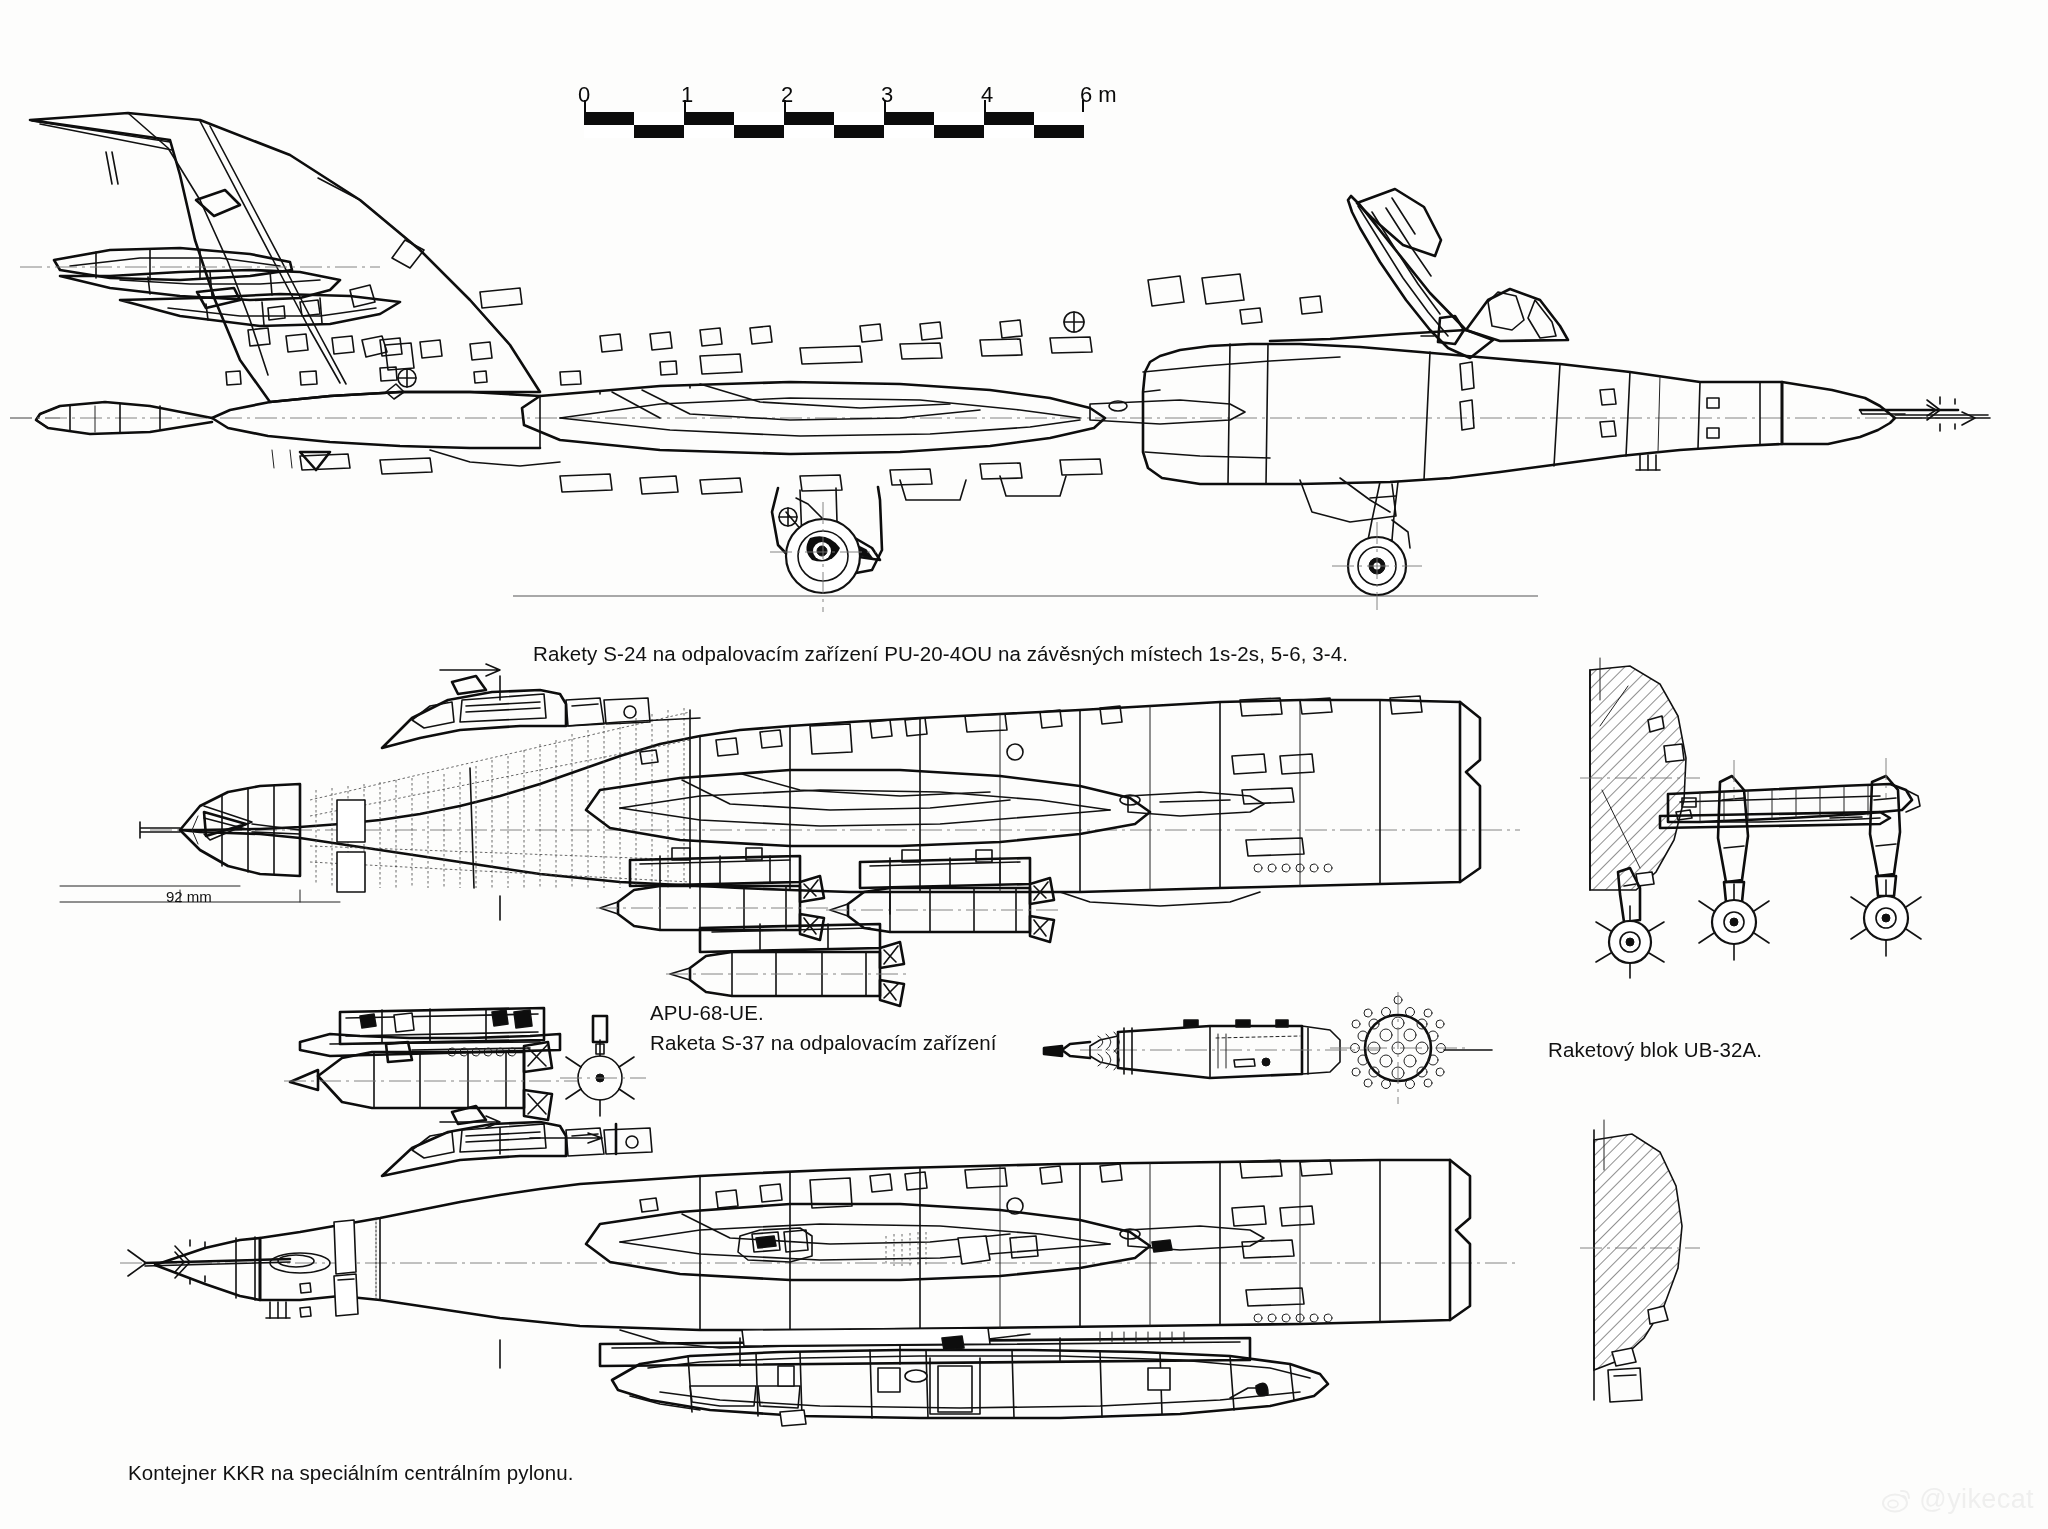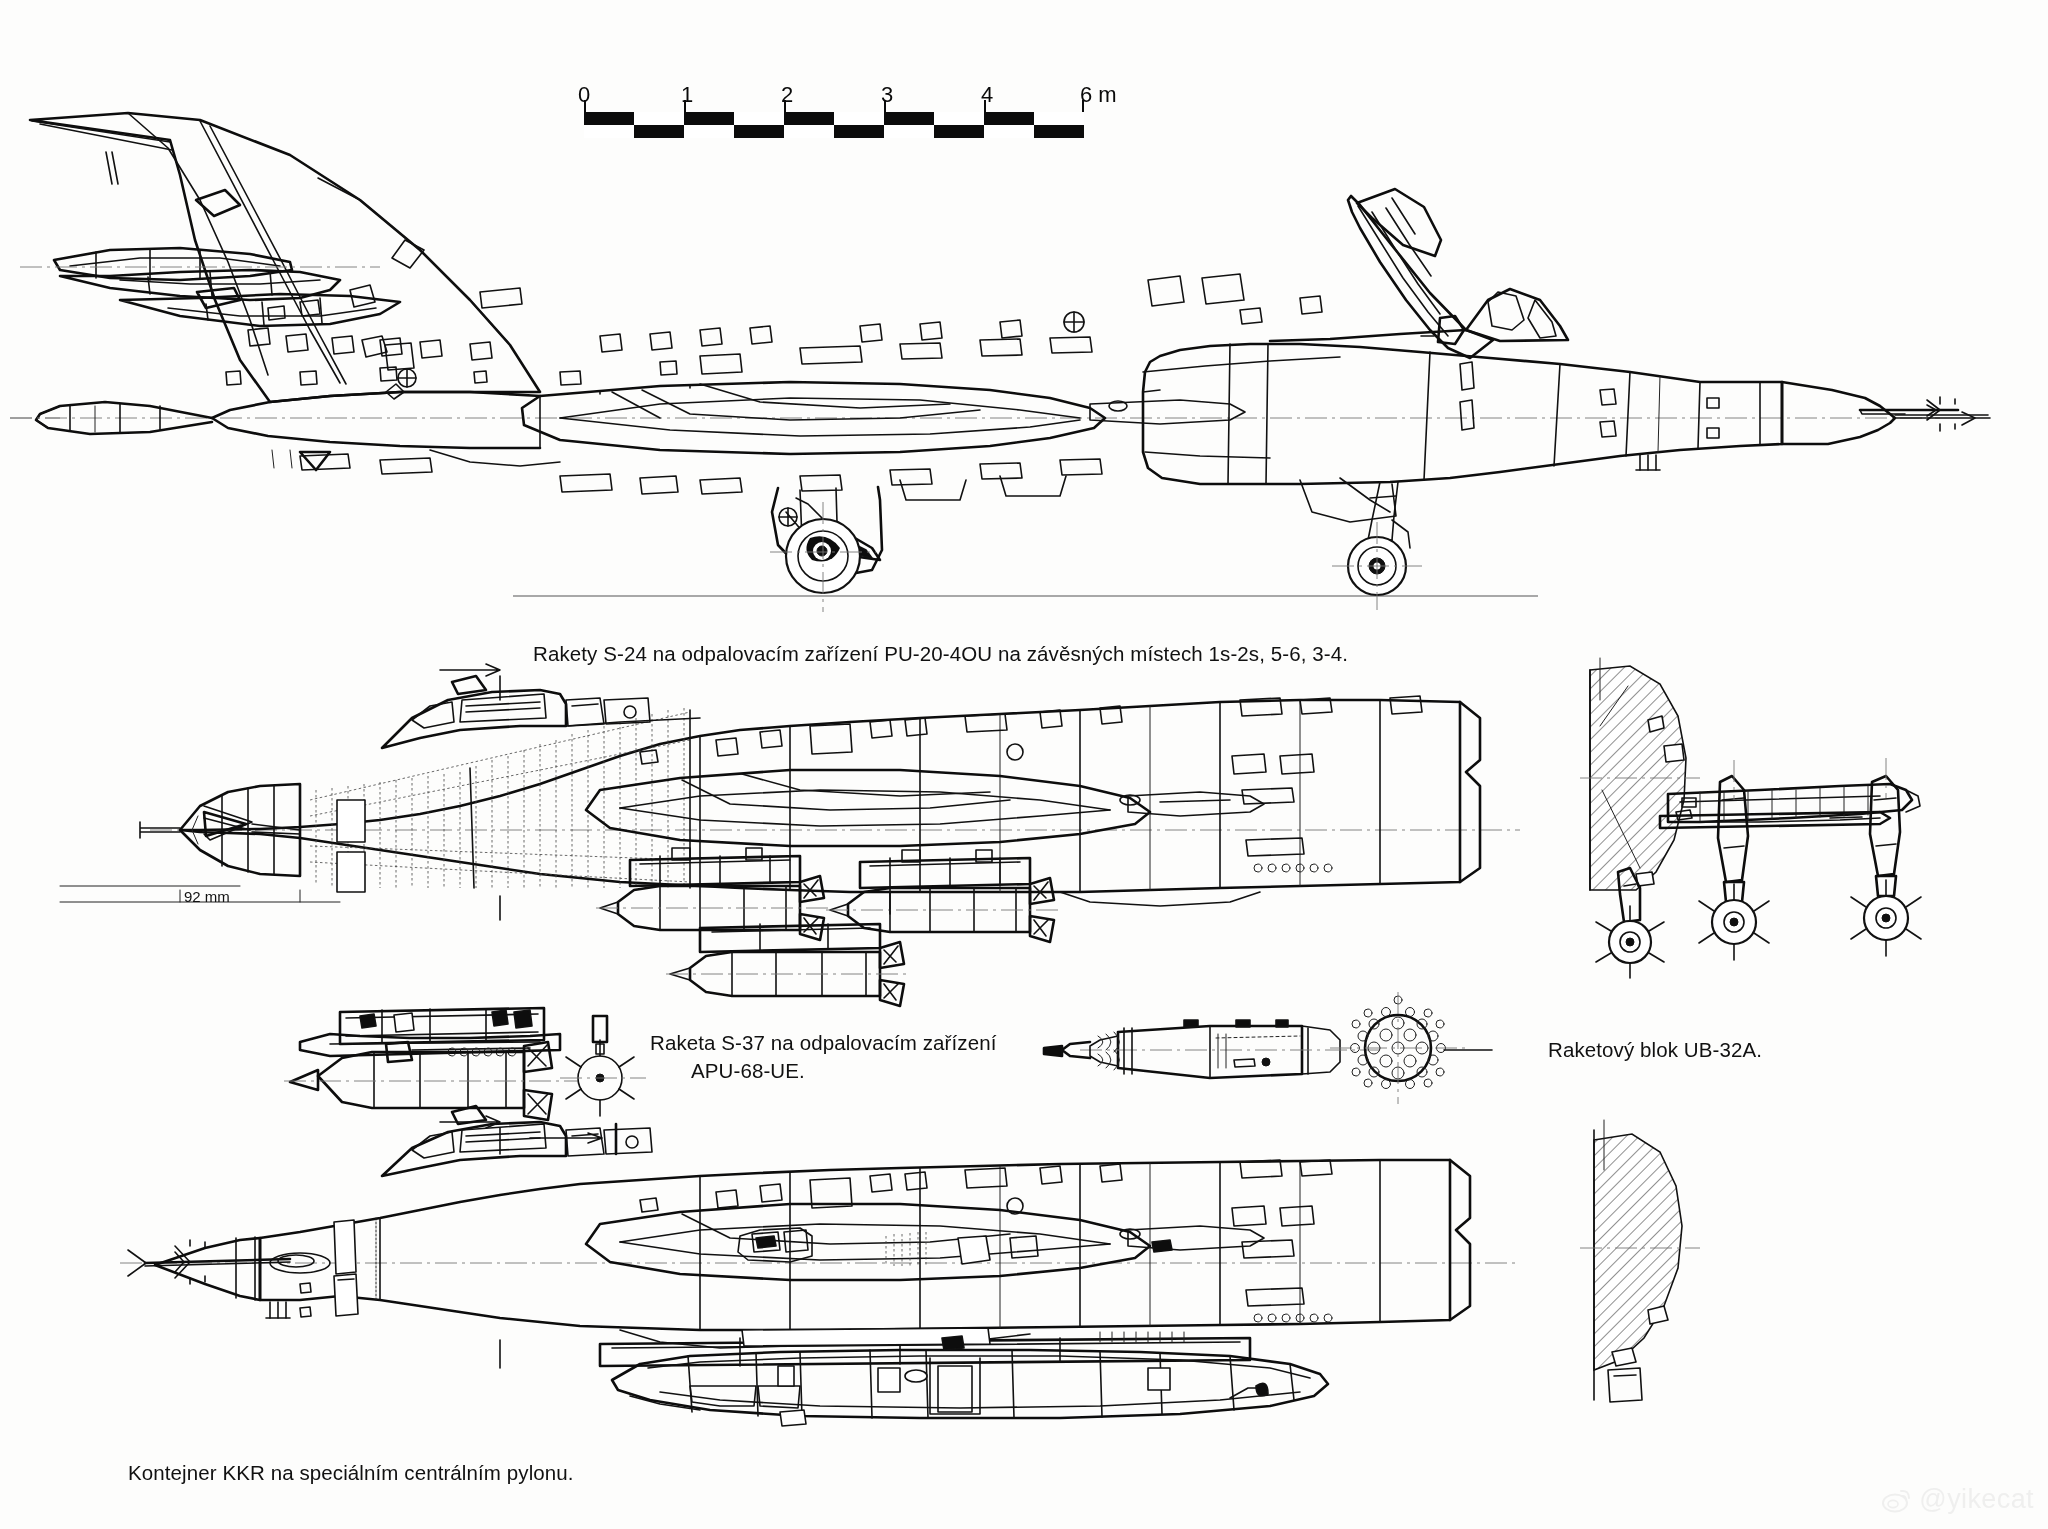--- a/index.html
+++ b/index.html
@@ -1034,27 +1034,27 @@
       <path class="ln" d="M 1608,1370 L 1640,1368 L 1642,1400 L 1610,1402 Z"></path>
       <path class="ln" d="M 1614,1376 L 1636,1375"></path>
       <line class="center" x1="1580" y1="1248" x2="1700" y2="1248"></line>
     </g>
 
   </svg>
 
   <div class="cap" style="left:533px; top:640px;">Rakety S-24 na odpalovacím zařízení PU-20-4OU na závěsných místech 1s-2s, 5-6, 3-4.</div>
 
   <div class="cap" style="left:650px; top:1029px;">Raketa S-37 na odpalovacím zařízení</div>
-  <div class="cap" style="left:650px; top:1057px;margin-left:41px;">APU-68-UE.</div>
+  <div class="cap" style="left:650px; top:999px;">APU-68-UE.</div>
 
   <div class="cap" style="left:1548px; top:1036px;">Raketový blok UB-32A.</div>
 
   <div class="cap" style="left:128px; top:1459px;">Kontejner KKR na speciálním centrálním pylonu.</div>
 
-  <div class="dim" style="left:184px; top:888px;text-align:right;">92 mm</div>
+  <div class="dim" style="left:166px; top:888px;text-align:right;">92 mm</div>
 
   <div id="watermark">
     <svg width="30" height="26" viewBox="0 0 30 26">
       <ellipse cx="13" cy="16" rx="12" ry="8.5" fill="none" stroke="#e4e4e4" stroke-width="2"></ellipse>
       <ellipse cx="11" cy="17" rx="5" ry="3.6" fill="none" stroke="#e4e4e4" stroke-width="1.6"></ellipse>
       <path d="M 19 4 q 8 -1 8 7" fill="none" stroke="#e4e4e4" stroke-width="2" stroke-linecap="round"></path>
       <path d="M 20 9 q 4 -0.6 4 3.5" fill="none" stroke="#e4e4e4" stroke-width="1.8" stroke-linecap="round"></path>
     </svg>
     <span class="wm-text">@yikecat</span>
   </div>

